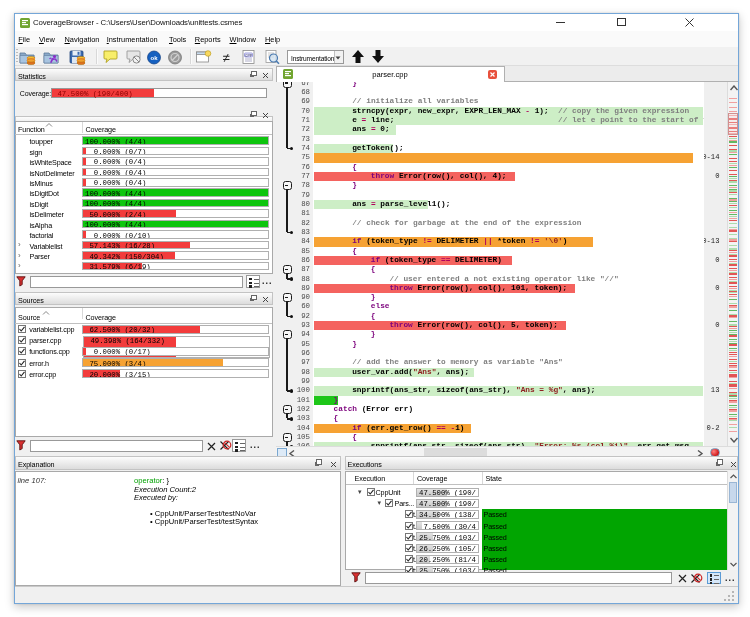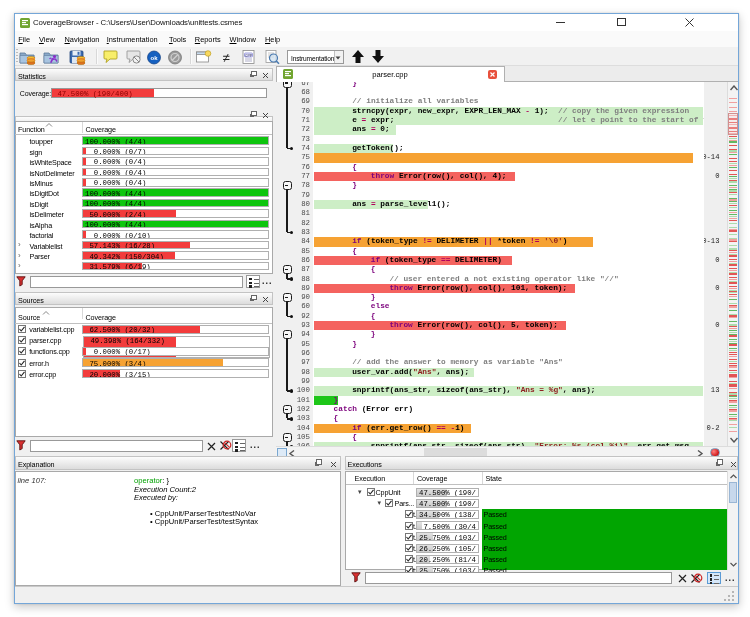--- a/index.html
+++ b/index.html
@@ -372,21 +372,21 @@
     <div class="ln" style="top:78.80px">67</div>
 <div class="cl" style="top:78.80px;left:352.20px"><i class="k">}</i></div>
 <div class="ln" style="top:88.12px">68</div>
 <div class="ln" style="top:97.44px">69</div>
 <div class="cl" style="top:97.44px;left:352.20px"><i class="c">// initialize all variables</i></div>
 <div class="ln" style="top:106.76px">70</div>
 <div class="cbg" style="top:106.76px;left:314.0px;width:388.5px;background:#cdeec6"></div>
 <div class="cl" style="top:106.76px;left:352.20px"><i class="p">strncpy(expr, new_expr, EXPR_LEN_MAX </i><i class="o">-</i><i class="p"> 1);  </i><i class="c">// copy the given expression</i></div>
 <div class="ln" style="top:116.08px">71</div>
 <div class="cbg" style="top:116.08px;left:314.0px;width:388.5px;background:#cdeec6"></div>
-<div class="cl" style="top:116.08px;left:352.20px"><i class="p">e </i><i class="o">=</i><i class="p"> expr;</i><i class="p">                                   </i><i class="c">// let e point to the start of the expression</i></div>
+<div class="cl" style="top:116.08px;left:352.20px"><i class="p">e </i><i class="o">=</i><i class="p"> line;</i><i class="p">                                   </i><i class="c">// let e point to the start of the expression</i></div>
 <div class="ln" style="top:125.40px">72</div>
 <div class="cbg" style="top:125.40px;left:314.0px;width:82.0px;background:#cdeec6"></div>
 <div class="cl" style="top:125.40px;left:352.20px"><i class="p">ans </i><i class="o">=</i><i class="p"> 0;</i></div>
 <div class="ln" style="top:134.72px">73</div>
 <div class="ln" style="top:144.04px">74</div>
 <div class="cbg" style="top:144.04px;left:314.0px;width:79.0px;background:#cdeec6"></div>
 <div class="cl" style="top:144.04px;left:352.20px"><i class="p">getToken();</i></div>
 <div class="ln" style="top:153.36px">75</div>
 <div class="cbg" style="top:153.36px;left:314.0px;width:379.0px;background:#f6a233"></div>
 <div class="ln" style="top:162.68px">76</div>
@@ -395,20 +395,21 @@
 <div class="cbg" style="top:172.00px;left:314.0px;width:201.0px;background:#f4635f"></div>
 <div class="cl" style="top:172.00px;left:370.80px"><i class="k2">throw</i><i class="p"> Error(row(), col(), 4);</i></div>
 <div class="ln" style="top:181.32px">78</div>
 <div class="cl" style="top:181.32px;left:352.20px"><i class="k">}</i></div>
 <div class="ln" style="top:190.64px">79</div>
 <div class="ln" style="top:199.96px">80</div>
 <div class="cbg" style="top:199.96px;left:314.0px;width:114.0px;background:#cdeec6"></div>
 <div class="cl" style="top:199.96px;left:352.20px"><i class="p">ans </i><i class="o">=</i><i class="p"> parse_level1();</i></div>
 <div class="ln" style="top:209.28px">81</div>
 <div class="ln" style="top:218.60px">82</div>
+<div class="cl" style="top:218.60px;left:352.20px"><i class="c">// check for garbage at the end of the expression</i></div>
 <div class="ln" style="top:227.92px">83</div>
 <div class="ln" style="top:237.24px">84</div>
 <div class="cbg" style="top:237.24px;left:314.0px;width:279.0px;background:#f6a233"></div>
 <div class="cl" style="top:237.24px;left:352.20px"><i class="k">if</i><i class="p"> (token_type </i><i class="o">!=</i><i class="p"> DELIMETER </i><i class="o">||</i><i class="p"> *token </i><i class="o">!=</i><i class="p"> </i><i class="s">'\0'</i><i class="p">)</i></div>
 <div class="ln" style="top:246.56px">85</div>
 <div class="cl" style="top:246.56px;left:352.20px"><i class="k">{</i></div>
 <div class="ln" style="top:255.88px">86</div>
 <div class="cbg" style="top:255.88px;left:314.0px;width:198.0px;background:#f4635f"></div>
 <div class="cl" style="top:255.88px;left:370.80px"><i class="k">if</i><i class="p"> (token_type </i><i class="o">==</i><i class="p"> DELIMETER)</i></div>
 <div class="ln" style="top:265.20px">87</div>

